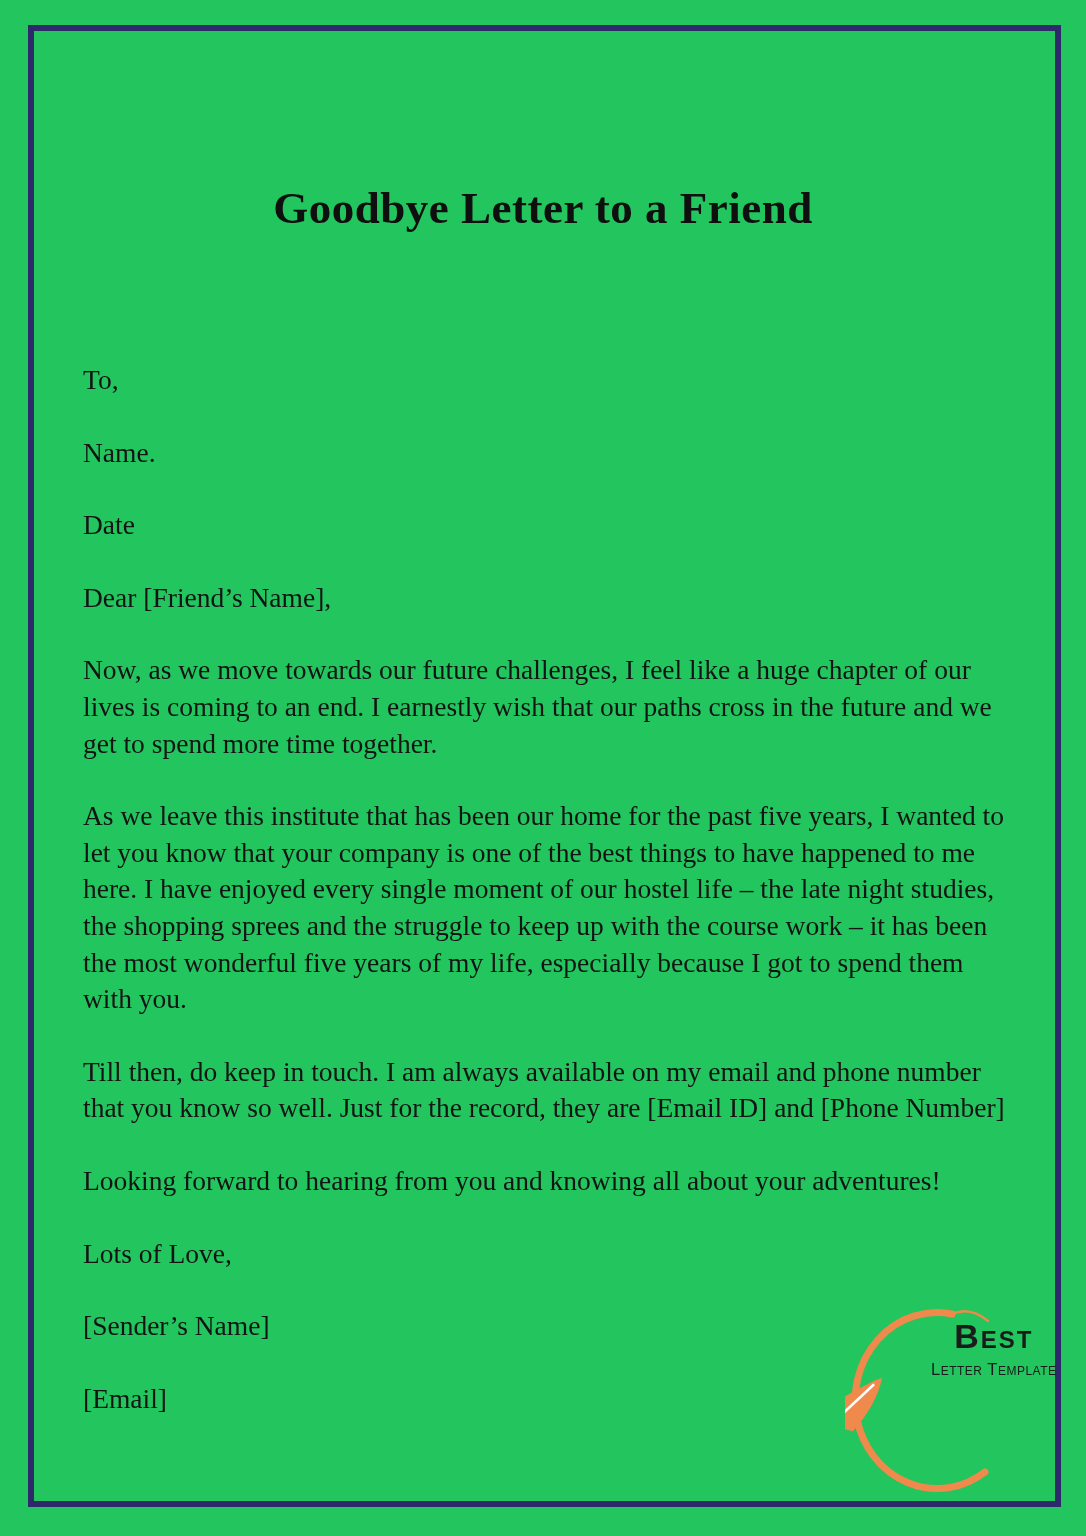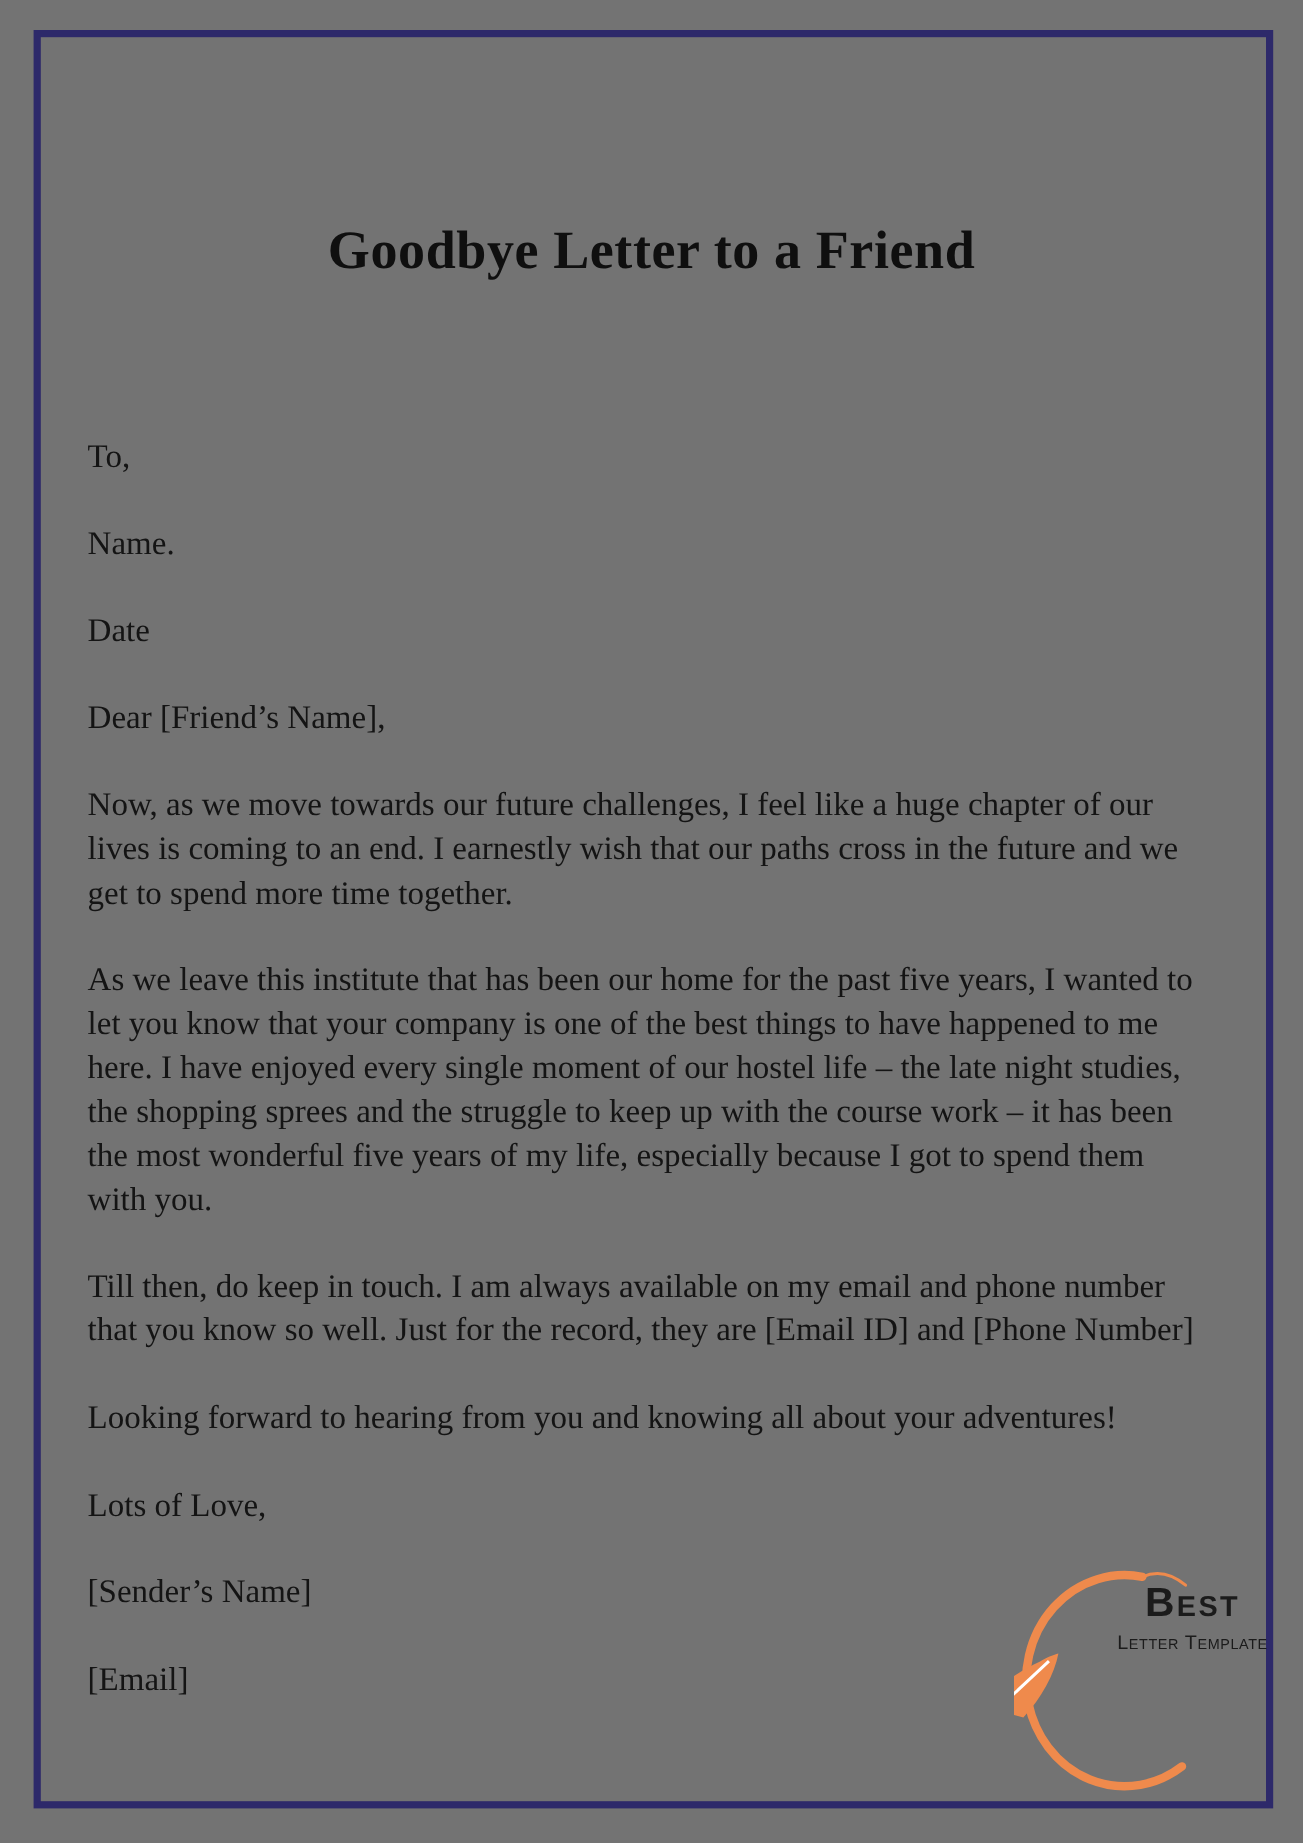--- a/index.html
+++ b/index.html
@@ -1,20 +1,20 @@
 <!DOCTYPE html>
 <html><head>
 <meta charset="utf-8">
 <style>
   html, body { margin: 0; padding: 0; background: #ffffff; }
   .page {
     position: relative;
     width: 1086px;
     height: 1536px;
-    background: #737373;
+    background: #22c55e;
     overflow: hidden;
     font-family: "Liberation Serif", serif;
     color: #141414;
   }
   .frame {
     position: absolute;
     left: 28px;
     top: 25px;
     width: 1021px;
     height: 1470px;
@@ -29,21 +29,21 @@
     width: 1086px;
     text-align: center;
     font-size: 45px;
     line-height: 50px;
     font-weight: bold;
     letter-spacing: 0.5px;
     color: #0f0f0f;
   }
   .content {
     position: absolute;
-    left: 73px;
+    left: 83px;
     top: 362px;
     width: 940px;
     font-size: 27.5px;
     line-height: 36.6px;
   }
   .content p {
     margin: 0 0 36px 0;
     white-space: pre-line;
   }
   .logo {

